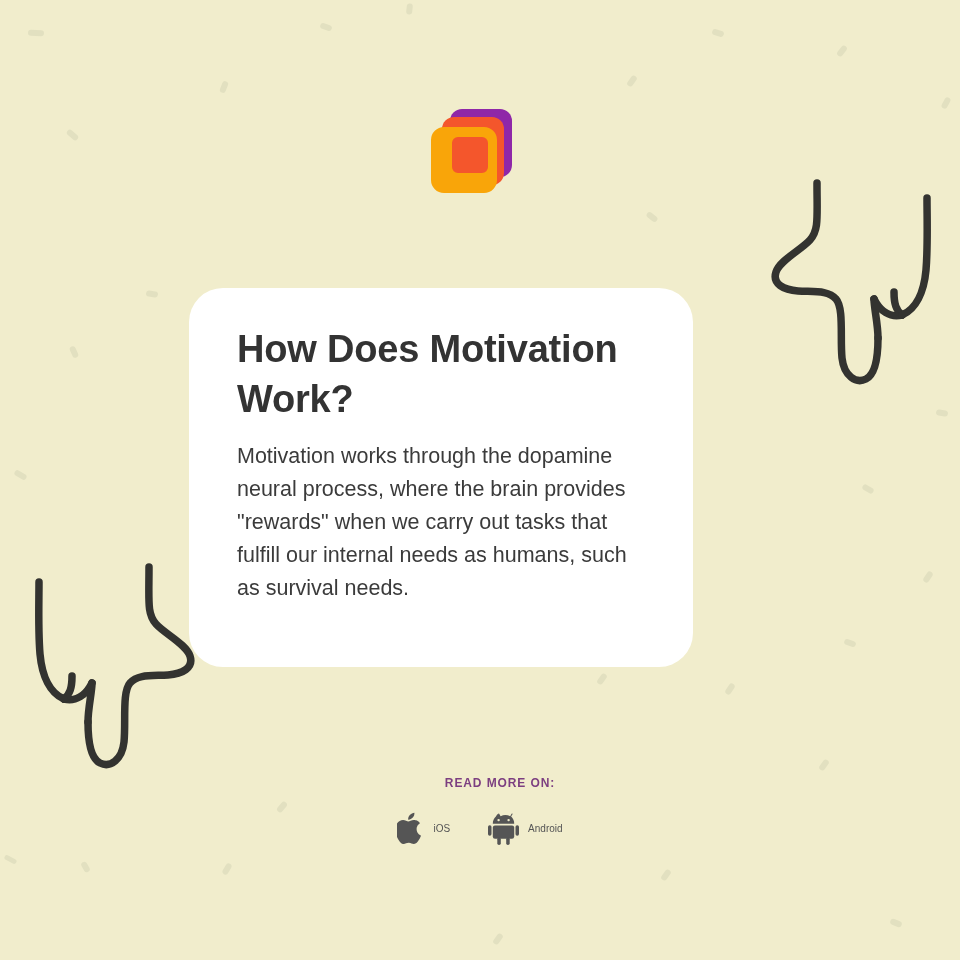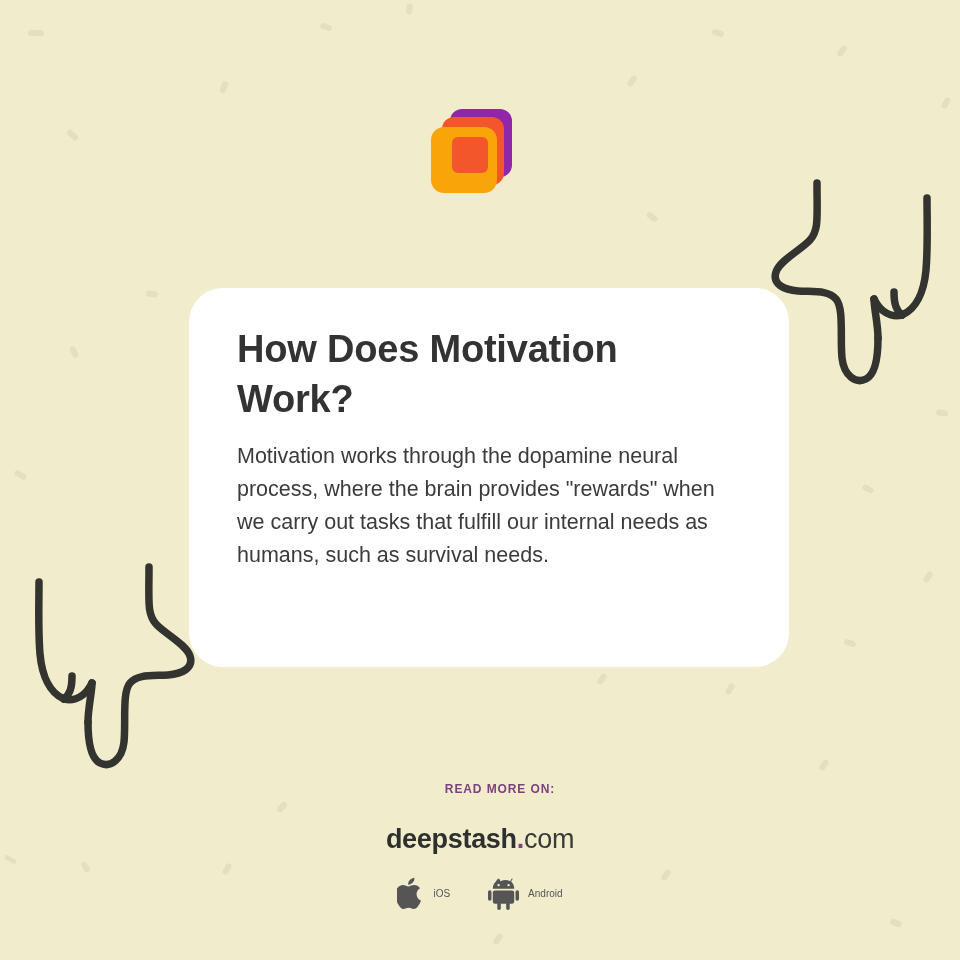--- a/index.html
+++ b/index.html
@@ -46,21 +46,21 @@
     width: 86px;
     height: 88px;
   }
   .logo svg { display: block; }
 
   
   .card {
     position: absolute;
     left: 189px;
     top: 288px;
-    width: 600px;
+    width: 504px;
     height: 379px;
     background: #ffffff;
     border-radius: 34px;
     box-sizing: border-box;
     padding: 36px 48px 0 48px;
   }
   .card-title {
     margin: 0;
     font-size: 38px;
     line-height: 50px;
@@ -83,21 +83,21 @@
     left: 0;
     right: 0;
     top: 768px;
     text-align: center;
   }
   .read-more {
     font-size: 12px;
     font-weight: bold;
     letter-spacing: 0.9px;
     color: #7c3f80;
-    margin: 14px;
+    margin: 8px;
     padding-left: 40px;
   }
   .wordmark {
     margin-top: 28px;
     font-size: 27px;
     color: #2f2f2f;
     letter-spacing: -0.3px;
   }
   .wordmark .ds-name { font-weight: bold; }
   .wordmark .ds-dot  { color: #7c3f80; font-weight: bold; }
@@ -190,23 +190,20 @@
   </div>
 
   <div class="card">
     <h1 class="card-title">How Does Motivation Work?</h1>
     <p class="card-body">Motivation works through the dopamine neural process, where the brain provides "rewards" when we carry out tasks that fulfill our internal needs as humans, such as survival needs.</p>
   </div>
 
   <div class="footer">
     <p class="read-more">READ MORE ON:</p>
 
-    <div class="wordmark">
-      <span class="ds-name">deepstash</span><span class="ds-dot">.</span><span class="ds-tld">com</span>
-    </div>
 
     <div class="stores">
       <div class="store">
         <span>
           <svg width="27" height="33" viewBox="0 0 27 33" xmlns="http://www.w3.org/2000/svg">
             <path d="M19.6 17.2c0-4 3.2-5.9 3.4-6-1.8-2.7-4.7-3-5.7-3.1-2.4-.2-4.8 1.4-6 1.4-1.2 0-3.1-1.4-5.2-1.4-2.6 0-5.1 1.6-6.5 4-2.8 4.8-.7 12 2 15.9 1.3 1.9 2.9 4.1 5 4 2-.1 2.8-1.3 5.2-1.3s3.1 1.3 5.2 1.3c2.2 0 3.5-2 4.8-3.9 1.5-2.2 2.2-4.4 2.2-4.5-.1 0-4.3-1.7-4.4-6.4z" fill="#555555"></path>
             <path d="M15.8 5.6C16.9 4.3 17.6 2.5 17.4.7c-1.5.1-3.4 1-4.6 2.3-1 1.1-1.9 3-1.6 4.7 1.7.1 3.4-.8 4.6-2.1z" fill="#555555"></path>
           </svg>
         </span>
         <span class="store-label">iOS</span>

